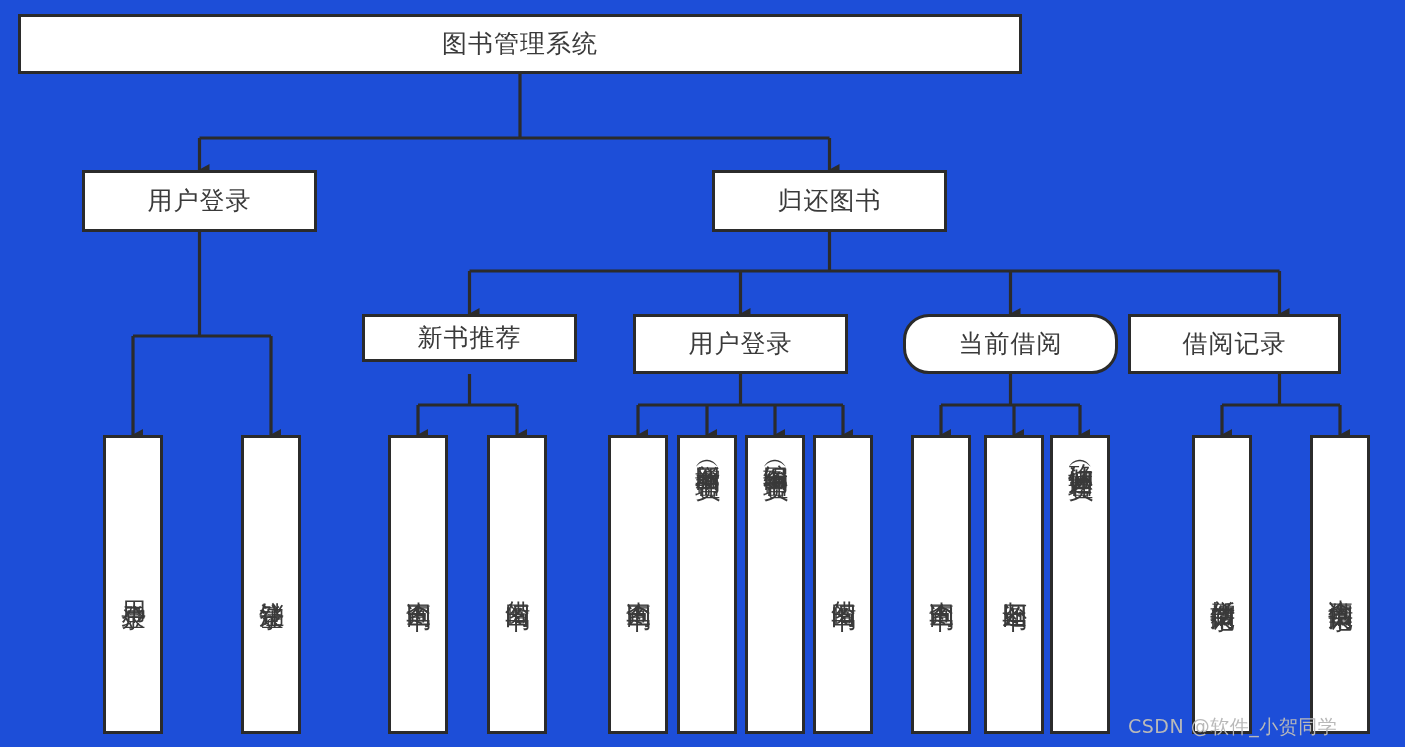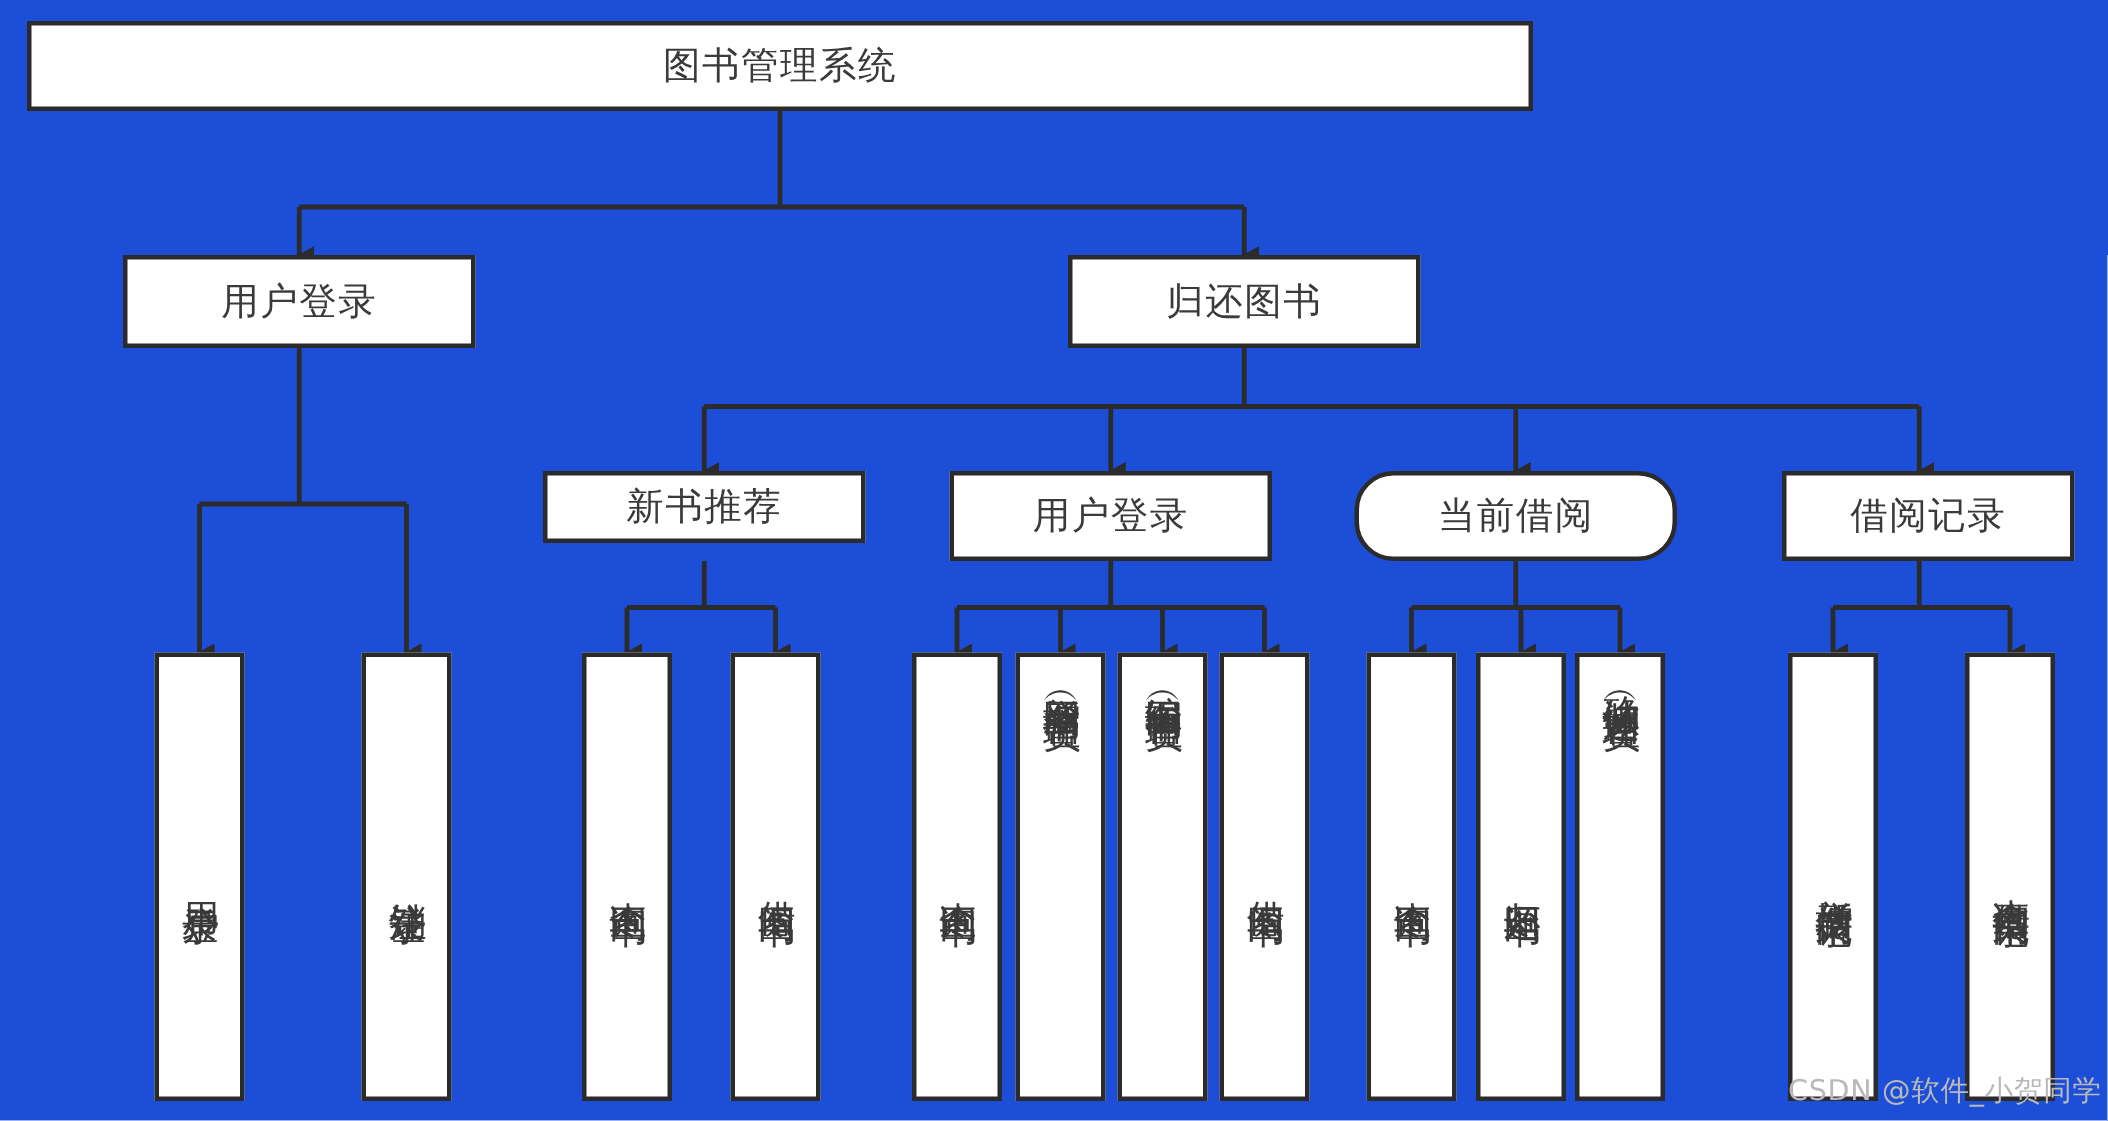--- a/index.html
+++ b/index.html
@@ -126,21 +126,21 @@
       </div>
       <div class="node horiz" style="left: 362px; top: 314px; width: 215px; height: 48px;">
         <span class="lbl">新书推荐</span>
       </div>
       <div class="node horiz" style="left: 633px; top: 314px; width: 215px; height: 60px;">
         <span class="lbl">用户登录</span>
       </div>
       <div class="node horiz" style="left: 903px; top: 314px; width: 215px; height: 60px; border-radius: 26px;">
         <span class="lbl">当前借阅</span>
       </div>
-      <div class="node horiz" style="left: 1188px; top: 314px; width: 195px; height: 60px;">
+      <div class="node horiz" style="left: 1128px; top: 314px; width: 213px; height: 60px;">
         <span class="lbl">借阅记录</span>
       </div>
       <div class="node vert mid" style="left: 103px; top: 435px; width: 60px; height: 299px;">
         <span class="lbl">用户登录</span>
       </div>
       <div class="node vert mid" style="left: 241px; top: 435px; width: 60px; height: 299px;">
         <span class="lbl">注销登录</span>
       </div>
       <div class="node vert mid" style="left: 388px; top: 435px; width: 60px; height: 299px;">
         <span class="lbl">查询图书</span>
@@ -170,15 +170,15 @@
         <span class="lbl">确认归还（管理员）</span>
       </div>
       <div class="node vert mid" style="left: 1192px; top: 435px; width: 60px; height: 299px;">
         <span class="lbl">新增借阅记录</span>
       </div>
       <div class="node vert mid" style="left: 1310px; top: 435px; width: 60px; height: 299px;">
         <span class="lbl">查询借阅记录</span>
       </div>
     </div>
 
-  <div class="watermark" style="left: 1192px; top: 714px;">CSDN @软件_小贺同学</div>
+  <div class="watermark" style="left: 1128px; top: 714px;">CSDN @软件_小贺同学</div>
 
 </div>
 
 </body></html>

